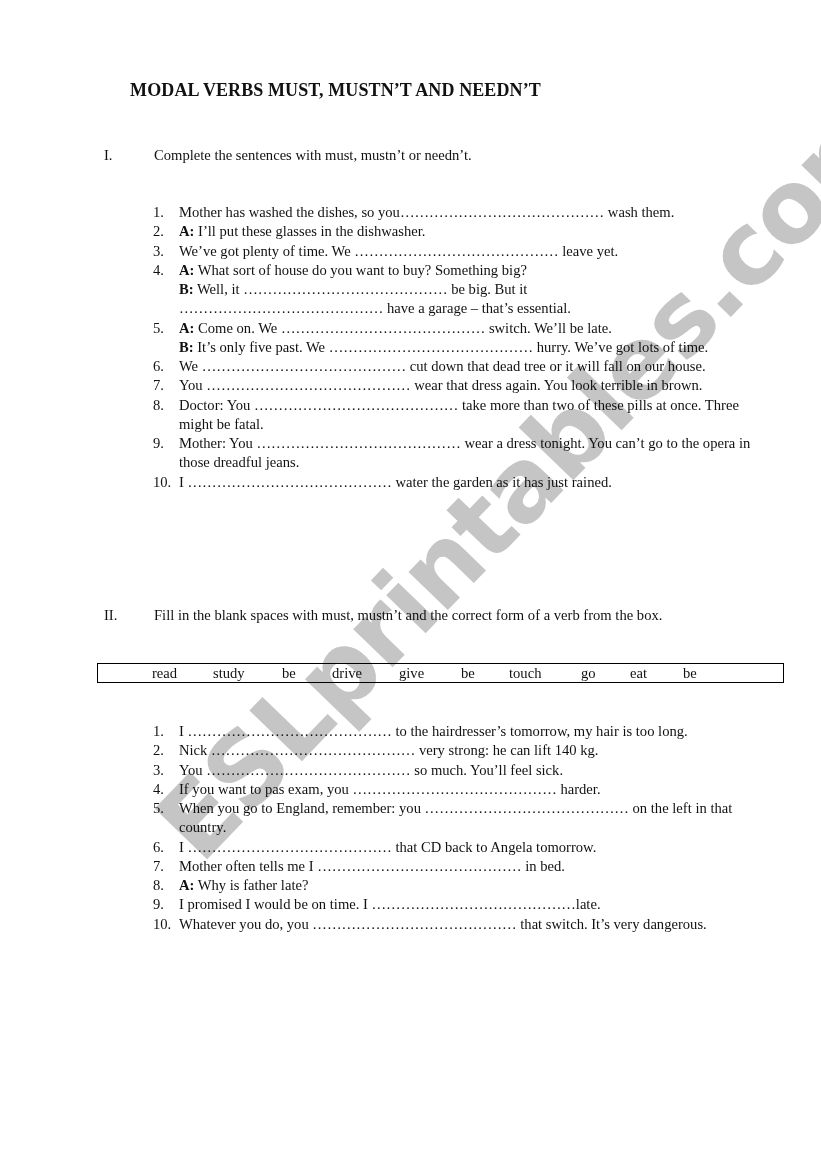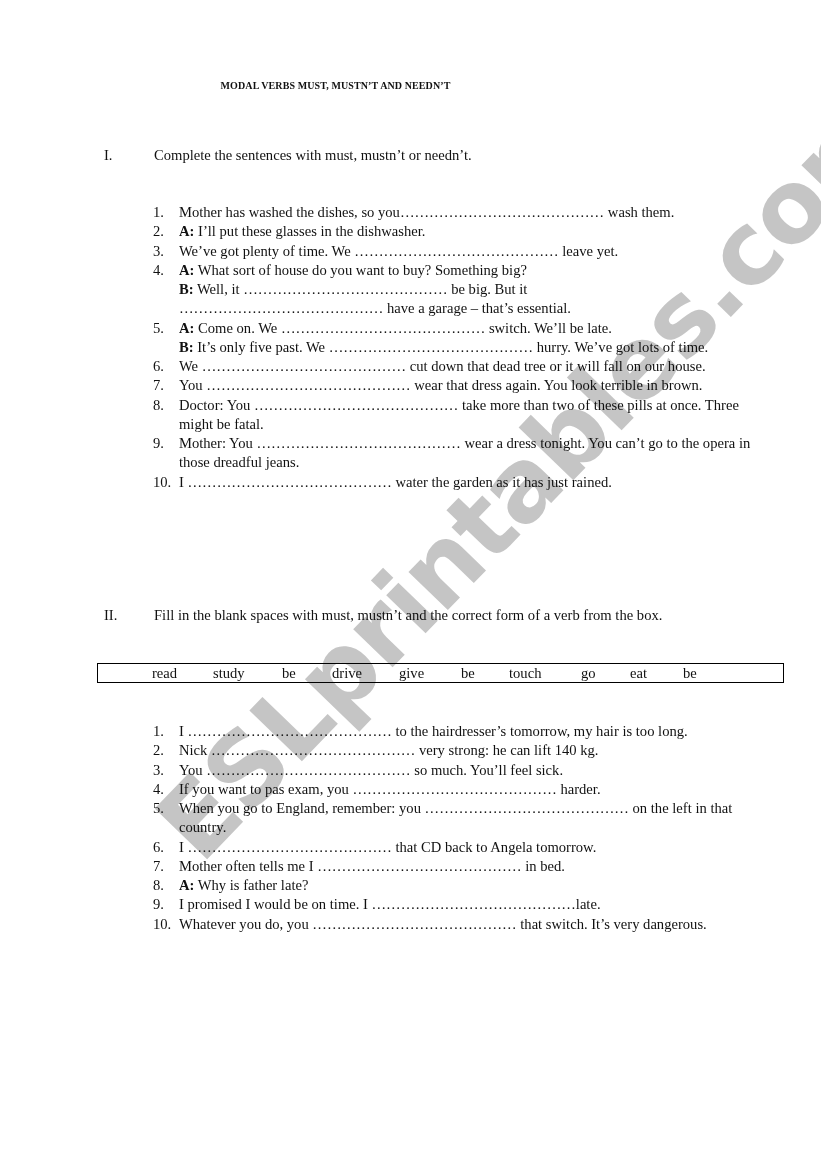--- a/index.html
+++ b/index.html
@@ -22,21 +22,21 @@
       width: 821px;
       height: 1169px;
     }
     .title {
       position: absolute;
       top: 80px;
       left: 0;
       width: 671px;
       text-align: center;
       font-weight: bold;
-      font-size: 10px;
+      font-size: 18px;
       letter-spacing: 0.1px;
     }
     .section-head {
       position: absolute;
       left: 104px;
       width: 680px;
       white-space: nowrap;
     }
     .section-head .roman {
       display: inline-block;

